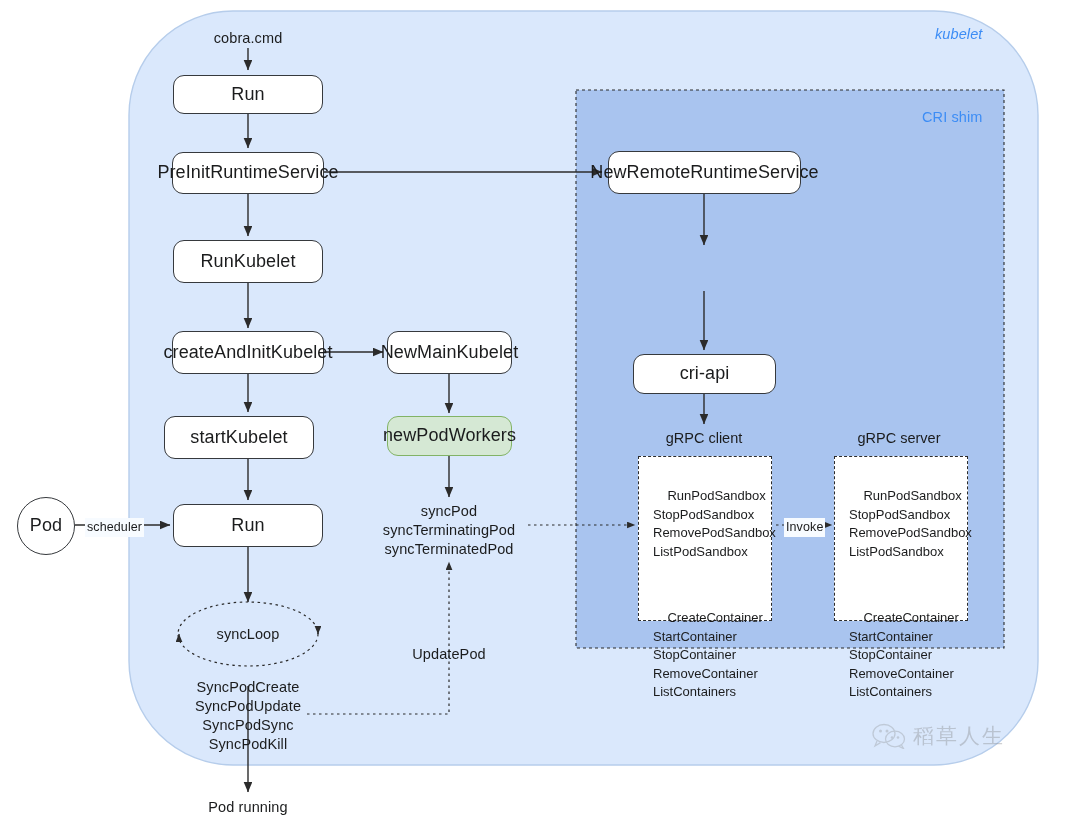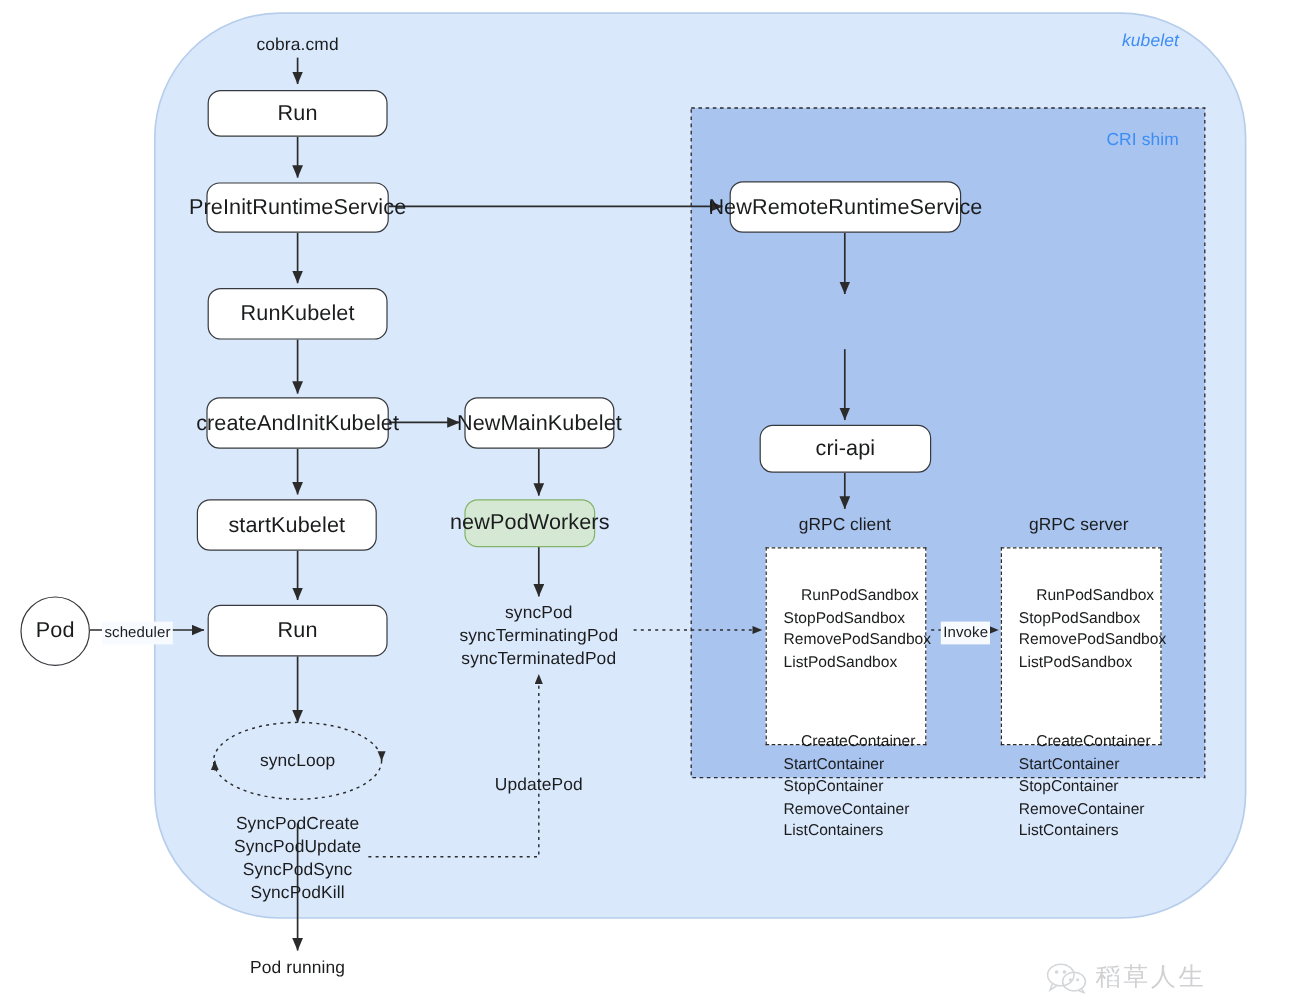--- a/index.html
+++ b/index.html
@@ -83,23 +83,23 @@
     position: absolute;
     font-size: 14.5px;
     color: #1b1c1d;
     text-align: center;
     transform: translateX(-50%);
   }
   
   #watermark {
     position: absolute;
     left: 872px;
-    top: 800px;
+    top: 722px;
     display: flex;
-    align-items: flex-end;
+    align-items: center;
     gap: 7px;
     opacity: .42;
   }
   #watermark .wm-text {
     font-size: 21px;
     color: #8e9196;
     letter-spacing: 2px;
     font-family: "DejaVu Sans", sans-serif;
   }
 </style>
@@ -167,21 +167,21 @@
   <div class="node" style="left:173px; top:240px; width:150px; height:43px;">RunKubelet</div>
 
   <div class="node" style="left:172px; top:331px; width:152px; height:43px;">createAndInitKubelet</div>
 
   <div class="node" style="left:164px; top:416px; width:150px; height:43px;">startKubelet</div>
 
   <div class="node" style="left:173px; top:504px; width:150px; height:43px;">Run</div>
 
   <div class="node" style="left:387px; top:331px; width:125px; height:43px;">NewMainKubelet</div>
 
-  <div class="node green" style="left:387px; top:416px; width:109px; height:40px;">newPodWorkers</div>
+  <div class="node green" style="left:387px; top:416px; width:125px; height:40px;">newPodWorkers</div>
 
   <div class="node" style="left:608px; top:151px; width:193px; height:43px;">NewRemoteRuntimeService</div>
 
 
   <div class="node" style="left:633px; top:354px; width:143px; height:40px;">cri-api</div>
 
   <div class="node circle" style="left:17px; top:497px; width:58px; height:58px;">Pod</div>
 
   <div class="lbl center" style="left:248px; top:29px;">cobra.cmd</div>
 

